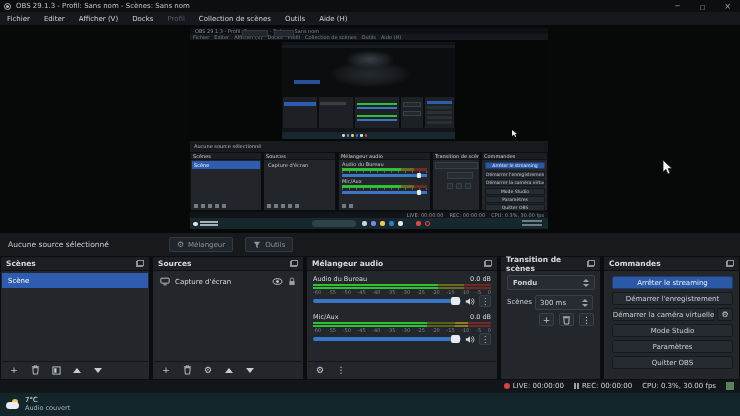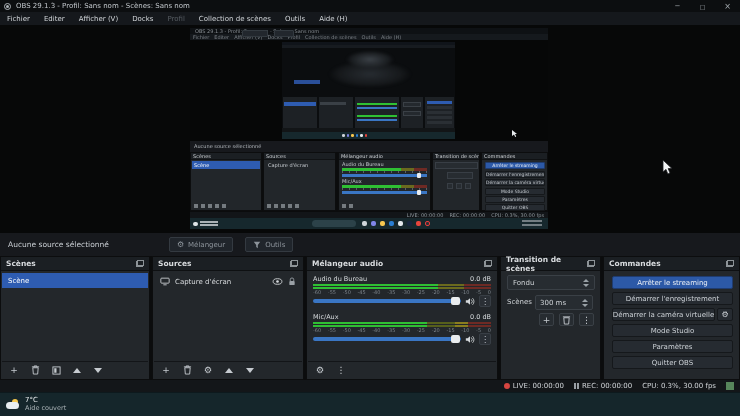--- a/index.html
+++ b/index.html
@@ -143,21 +143,21 @@
   .ch2 .meter i{background:linear-gradient(to right,#2fc033 0 64%,#565f1c 64% 80%,#8a7d1e 80% 87%,#6e2a24 87% 100%);}
   .ticks{display:flex;justify-content:space-between;font-size:5px;color:#7c838a;height:7px;line-height:7px;}
   .vol-row{display:flex;align-items:center;gap:4px;height:10px;}
   .vol-track{flex:1;height:4px;border-radius:2px;background:#3a76c4;position:relative;}
   .vol-handle{position:absolute;right:1px;top:-2px;width:9px;height:8px;background:#e9ecee;border-radius:2px;}
   .mix-menu{width:12px;height:12px;background:#2a2f35;border:1px solid #383e45;border-radius:2px;
     display:flex;align-items:center;justify-content:center;color:#c6cbd0;font-size:8px;}
 
   
   .dd-box{position:absolute;left:6px;top:18px;width:88px;height:15px;background:#272c31;border:1px solid #3a4046;
-    border-radius:2px;display:flex;align-items:center;justify-content:space-between;padding:0 5px;color:#cfd3d7;font-size:7px;}
+    border-radius:2px;display:flex;align-items:center;justify-content:space-between;padding:0 5px;color:#cfd3d7;font-size:7px;font-weight:bold;}
   .spin-arrows{display:flex;flex-direction:column;gap:2px;align-items:center;}
   .tri-u{width:0;height:0;border-left:3px solid transparent;border-right:3px solid transparent;border-bottom:3.5px solid #9aa1a7;}
   .tri-d{width:0;height:0;border-left:3px solid transparent;border-right:3px solid transparent;border-top:3.5px solid #9aa1a7;}
   .dur-label{position:absolute;left:6px;top:41px;font-size:7px;color:#cfd3d7;}
   .dur-box{position:absolute;left:34px;top:38px;width:58px;height:15px;background:#272c31;border:1px solid #3a4046;
     border-radius:2px;display:flex;align-items:center;justify-content:space-between;padding:0 4px;color:#cfd3d7;font-size:7px;}
   .trans-btns{position:absolute;left:38px;top:56px;display:flex;gap:5px;}
   .sq-btn{width:15px;height:13px;background:#272c31;border:1px solid #3a4046;border-radius:2px;
     display:flex;align-items:center;justify-content:center;color:#c6cbd0;font-size:9px;}
 
@@ -590,21 +590,21 @@
       <span>CPU: 0.3%, 30.00 fps</span>
     </span>
     <span class="net-square"></span>
   </div>
 
   <div id="taskbar">
     <div id="weather">
       <span class="cloud"></span>
       <span class="w-text">
         <span class="w-temp">7°C</span>
-        <span class="w-desc">Aide couvert</span>
+        <span class="w-desc">Audio couvert</span>
       </span>
     </div>
 
   </div>
 
   <svg id="cursor-main" width="11" height="16" viewBox="0 0 11 16">
     <path d="M1 0 L1 12 L4 9.4 L5.8 14 L8 13.1 L6.2 8.6 L10 8.6 Z" fill="#f2f4f5" stroke="#1a1c1e" stroke-width="0.8"></path>
   </svg>
 
 </div>

